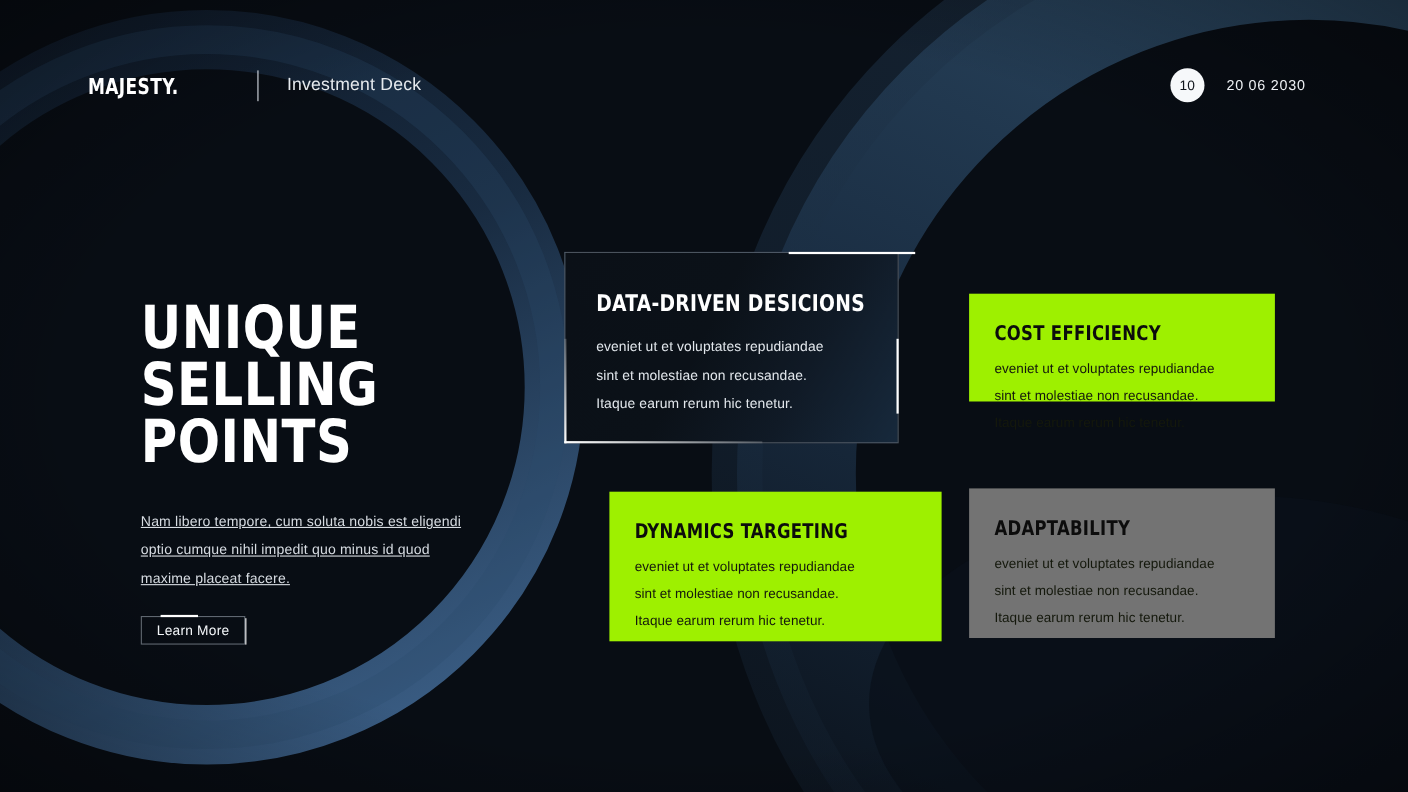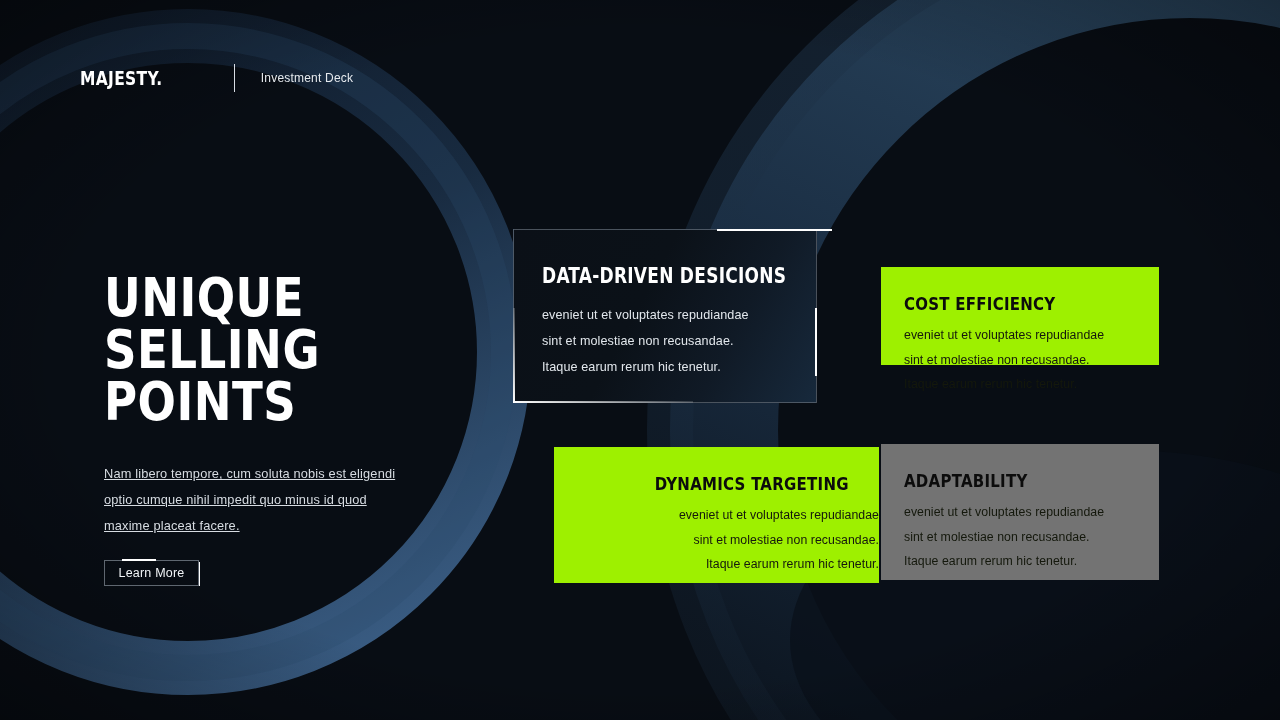--- a/index.html
+++ b/index.html
@@ -51,21 +51,21 @@
     white-space:nowrap;
   }
   .brand-divider {
     width:1px; height:28px;
     background:#d8dde4;
     margin-left:58px;
     margin-right:0;
   }
   .brand-subtitle {
     margin-left:26px;
-    font-size:12px;
+    font-size:16px;
     color:#e6eaee;
     letter-spacing:0.2px;
     white-space:nowrap;
   }
 
   .header-right {
     position:absolute;
     right:80px; top:62px;
     display:flex; align-items:center; gap:20px;
   }
@@ -82,21 +82,21 @@
   .header-date {
     font-size:13px;
     color:#eef1f4;
     letter-spacing:0.7px;
     white-space:nowrap;
   }
 
   
   .left-col {
     position:absolute;
-    left:104px; top:272px;
+    left:128px; top:272px;
     width:330px;
     z-index:4;
   }
   .main-title {
     font-family:"Liberation Sans Narrow","DejaVu Sans Condensed","Liberation Sans", sans-serif;
     font-weight:700;
     font-size:54px;
     line-height:0.96;
     letter-spacing:0.5px;
     color:#ffffff;
@@ -221,21 +221,21 @@
     margin-bottom:9px;
   }
   .card-green .card-body {
     font-size:12.3px;
     line-height:2.0;
     color:#14180c;
     letter-spacing:0.05px;
   }
 
   .card-cost      { left:881px; top:267px;  width:278px; height:98px; }
-  .card-dynamics  { left:554px; top:447px;  width:325px; height:136px;text-align:right; }
+  .card-dynamics  { left:554px; top:447px;  width:302px; height:136px; }
   .card-adapt     { left:881px; top:444px;  width:278px; height:136px; }
 </style>
 </head>
 <body>
 
 <div id="slide">
 
   <div class="bg-layer">
     <svg class="bg-svg" viewBox="0 0 1280 720" preserveAspectRatio="none">
       <defs>
@@ -310,20 +310,24 @@
   </div>
 
   <div class="header">
 
     <div class="brand-block">
       <div class="brand-logo">MAJESTY.</div>
       <div class="brand-divider"></div>
       <div class="brand-subtitle">Investment Deck</div>
     </div>
 
+    <div class="header-right">
+      <div class="page-badge">10</div>
+      <div class="header-date">20 06 2030</div>
+    </div>
 
   </div>
 
   <div class="left-col">
 
     <h1 class="main-title">UNIQUE SELLING
 POINTS</h1>
 
     <p class="lead-text">Nam libero tempore, cum soluta nobis est eligendi optio cumque nihil impedit quo minus id quod maxime placeat facere.</p>
 

